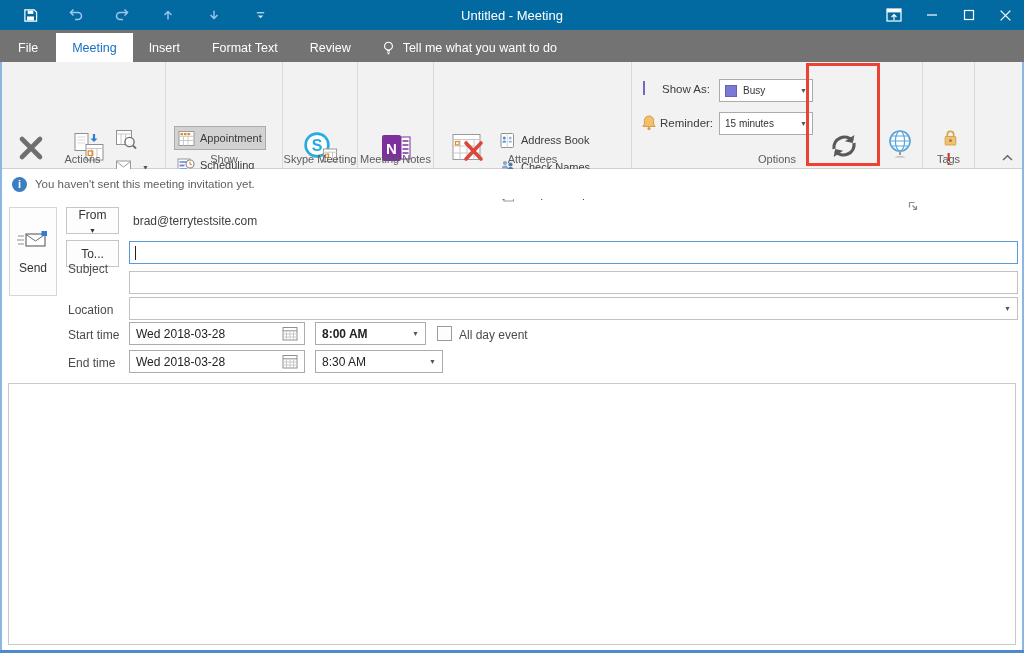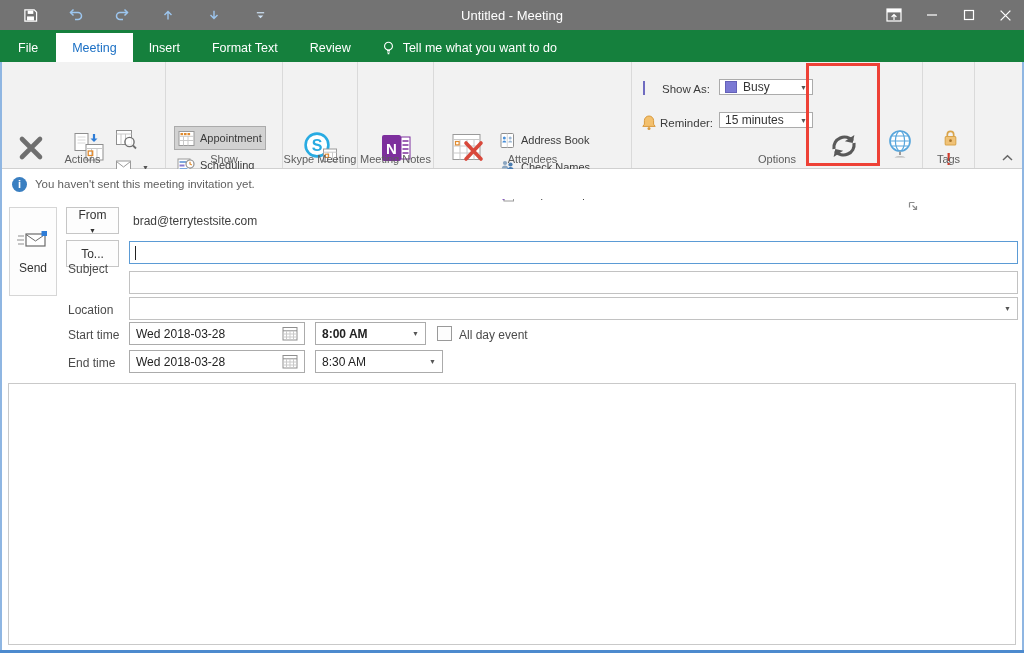--- a/index.html
+++ b/index.html
@@ -3,44 +3,44 @@
 <meta charset="utf-8">
 <style>
   * { margin:0; padding:0; box-sizing:border-box; }
   html,body { background:#fff; }
   .window {
     position:relative; width:1024px; height:653px; overflow:hidden;
     font-family:"Liberation Sans", sans-serif; background:#fff;
     -webkit-font-smoothing:antialiased;
   }
   
-  .titlebar { position:absolute; left:0; top:0; width:1024px; height:30px; background:#737373; display:flex; align-items:center; }
+  .titlebar { position:absolute; left:0; top:0; width:1024px; height:30px; background:#0369a1; display:flex; align-items:center; }
   .qat { display:flex; align-items:center; gap:30px; padding-left:22px; }
   .qat .qbtn { width:16px; height:16px; display:flex; align-items:center; justify-content:center; }
   .title { position:absolute; left:0; right:0; top:0; height:30px; display:flex; align-items:center; justify-content:center; color:#fff; font-size:13px; pointer-events:none; }
   .wincontrols { position:absolute; right:0; top:0; height:30px; display:flex; }
   .wincontrols .wbtn { width:37px; height:30px; display:flex; align-items:center; justify-content:center; }
   
-  .tabrow { position:absolute; left:0; top:30px; width:1024px; height:32px; background:#15803d; display:flex; align-items:flex-end; }
+  .tabrow { position:absolute; left:0; top:30px; width:1024px; height:32px; background:#737373; display:flex; align-items:flex-end; }
   .tab { color:#fff; font-size:12.5px; padding:8px 16px; height:29px; display:flex; align-items:center; }
   .tab.file { padding:8px 18px; }
   .tab.selected { background:#fff; color:#1a6fc4; height:29px; }
   .tellme { display:flex; align-items:center; gap:7px; color:#fff; font-size:12.5px; margin-left:14px; padding-bottom:6px; }
   
   .ribbon { position:absolute; left:0; top:62px; width:1024px; height:107px; background:#f2f2f2; border-bottom:1px solid #d0d0d0; display:flex; }
   .rgroup { position:relative; height:100%; border-right:1px solid #dadada; flex:none; }
   .grouplabel { position:absolute; left:0; right:0; bottom:3px; text-align:center; font-size:11px; color:#5d5d5d; white-space:nowrap; }
   .bigbtn { position:absolute; top:64px; display:flex; flex-direction:column; align-items:center; font-size:11px; color:#3b3b3b; }
   .bigbtn .bicon { height:44px; display:flex; align-items:center; justify-content:center; }
   .bigbtn .blabel { margin-top:1px; text-align:center; line-height:13px; }
   .smallbtn { position:absolute; display:flex; align-items:center; gap:5px; font-size:11px; color:#3b3b3b; height:22px; padding:0 3px; white-space:nowrap; }
   .smallbtn.selectedbtn { background:#d2d2d2; border:1px solid #ababab; }
   .caret { font-size:7px; color:#555; line-height:1; }
   .caret::after { content:"▼"; }
-  .combo { position:absolute; height:16px; background:#fff; border:1px solid #ababab; display:flex; align-items:center; font-size:12px; color:#333; padding:0 5px; }
+  .combo { position:absolute; height:23px; background:#fff; border:1px solid #ababab; display:flex; align-items:center; font-size:10px; color:#333; padding:0 5px; }
   .combo .caret { margin-left:auto; }
   .swatch { width:12px; height:12px; background:#7b79d4; border:1px solid #6461b8; margin-right:6px; }
   .optlabel { position:absolute; font-size:11.5px; color:#3b3b3b; white-space:nowrap; }
   .redbox { position:absolute; left:806px; top:63px; width:74px; height:103px; border:3px solid #ee4136; pointer-events:none; z-index:5; }
   .stripes { width:14px; height:14px; border:1px solid #6f6bc0; background:repeating-linear-gradient(45deg,#7b79d4 0 3px,#ffffff 3px 5px,#5a8fd6 5px 7px,#ffffff 7px 8px); }
   .excl { font-size:16px; font-weight:bold; color:#cf3a2b; line-height:1; }
   .excl::after { content:"!"; }
   .launcher { position:absolute; }
   
   .infobar { position:absolute; left:2px; top:169px; width:1020px; height:30px; background:#fff; display:flex; align-items:center; padding-left:10px; }

